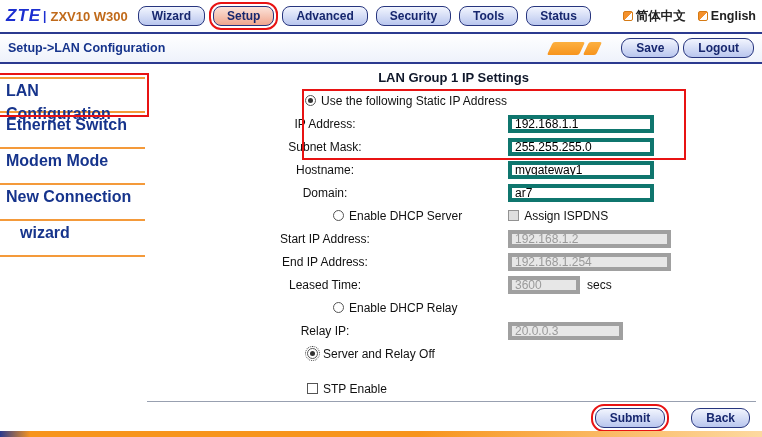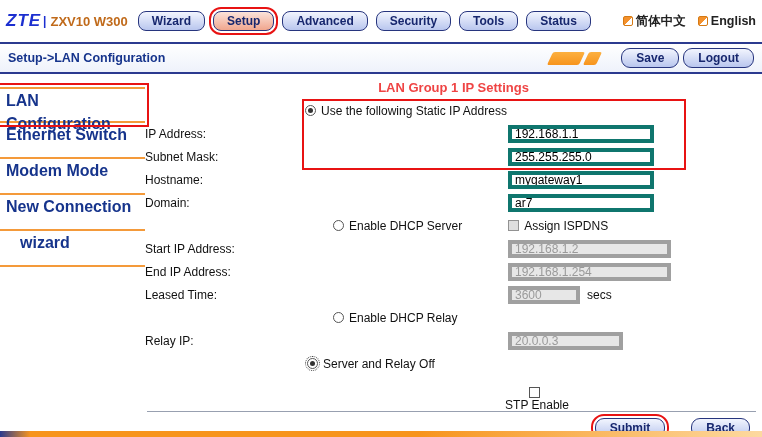--- a/index.html
+++ b/index.html
@@ -4,21 +4,21 @@
 <style>
   * { box-sizing: border-box; margin: 0; padding: 0; }
   html,body { width:762px; height:437px; }
   body {
     font-family: "Liberation Sans", sans-serif;
     background:#fff; position:relative; overflow:hidden;
     font-size:12px; color:#111;
   }
   
   .topbar {
-    height:44px; display:flex; align-items:center;
+    height:34px; display:flex; align-items:center;
     border-bottom:2px solid #2b3a8f; padding:0 6px; background:#fff;
   }
   .brand { font-size:17px; font-weight:bold; font-style:italic; color:#1c2fd0; letter-spacing:1px; }
   .brand-sep { color:#1c2fd0; font-weight:bold; margin:0 4px 0 2px; }
   .model { color:#c06a1a; font-weight:bold; font-size:13px; margin-right:10px; }
   .tabs { display:flex; gap:8px; align-items:center; }
   .tab {
     background: linear-gradient(#f2f5fe, #b9c6ee);
     border:1px solid #27357e; border-radius:8px;
     padding:2px 13px; font-weight:bold; font-size:12px; color:#17276e;
@@ -56,44 +56,44 @@
   .content { display:flex; height:370px; }
   .sidebar { width:145px; padding-top:13px; }
   .side-item {
     height:36px; line-height:23px; padding-left:6px;
     color:#16348c; font-weight:bold; font-size:16px;
     border-bottom:2px solid #f49a3a; cursor:pointer;
   }
   .side-item.first { border-top:2px solid #f49a3a; }
   .side-item.sub { padding-left:20px; }
   .main { flex:1; position:relative; padding-top:4px; }
-  .page-title { text-align:center; font-weight:bold; font-size:13px; color:#ef4444; margin:2px 5px 4px; }
+  .page-title { text-align:center; font-weight:bold; font-size:13px; color:#0f172a; margin:2px 5px 4px; }
   .frow { display:flex; align-items:center; height:23px; font-size:12px; }
-  .flabel { width:360px; text-align:left; }
+  .flabel { width:360px; text-align:center; }
   .fctl { margin-left:3px; }
   input.txt {
     width:146px; height:18px; border:4px solid #0f766e; background:#fff;
     font-size:12px; padding:0 3px; font-family:"Liberation Sans", sans-serif;
   }
   input.txt:disabled { background:#e7e7e7; color:#9a9a9a; border-color:#a0a0a0; }
   input.w-mid { width:163px; } input.w-small { width:72px; } input.w-relay { width:115px; }
   .radio {
     width:11px; height:11px; border:1px solid #555; border-radius:50%;
     background:#fff; display:inline-block; position:relative; flex:none; cursor:pointer;
   }
   .radio.checked::after { content:''; position:absolute; left:2px; top:2px; right:2px; bottom:2px; background:#333; border-radius:50%; }
   .radio.focused { outline:1px dotted #444; outline-offset:1px; }
   .checkbox {
     width:11px; height:11px; border:1px solid #555; background:#fff;
     display:inline-block; flex:none; cursor:pointer;
   }
   .checkbox.disabled { background:#dedede; border-color:#929292; cursor:default; }
   .rlabel { margin-left:5px; white-space:nowrap; }
   .unit { margin-left:7px; }
-  .gap { margin-top:12px;flex-direction:column; }
+  .gap { margin-top:12px; }
   .annotation-box { position:absolute; border:2px solid #e81313; pointer-events:none; }
   .box-static { left:157px; top:25px; width:384px; height:71px; }
   .sep-line { position:absolute; left:2px; right:6px; bottom:32px; border-top:1px solid #98a0b0; }
   .btnbar { position:absolute; right:12px; bottom:6px; display:flex; gap:26px; }
   .footer-bar {
     position:absolute; left:0; bottom:0; width:762px; height:6px;
     background: linear-gradient(90deg, #2b3a8f 0%, #f7941d 4%, #f7941d 55%, #fdd9a0 100%);
   }
 </style>
 </head>

